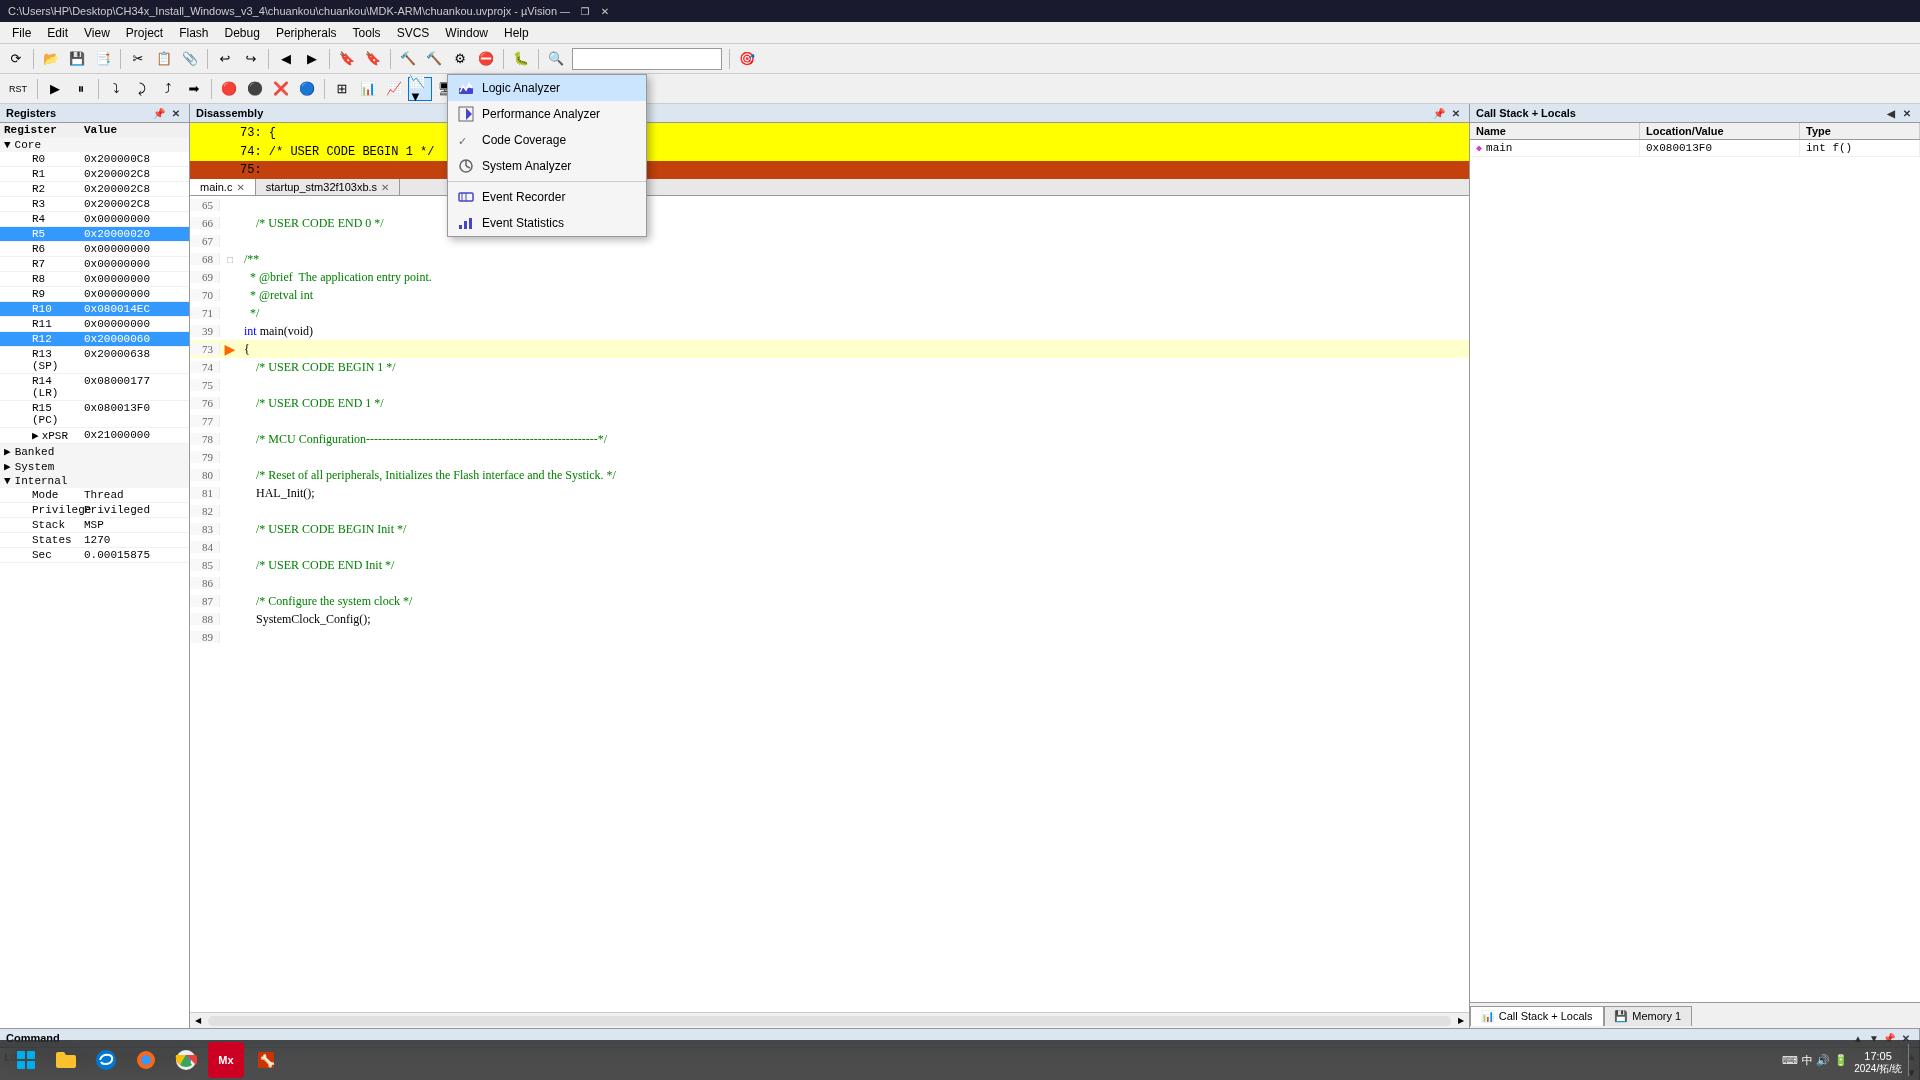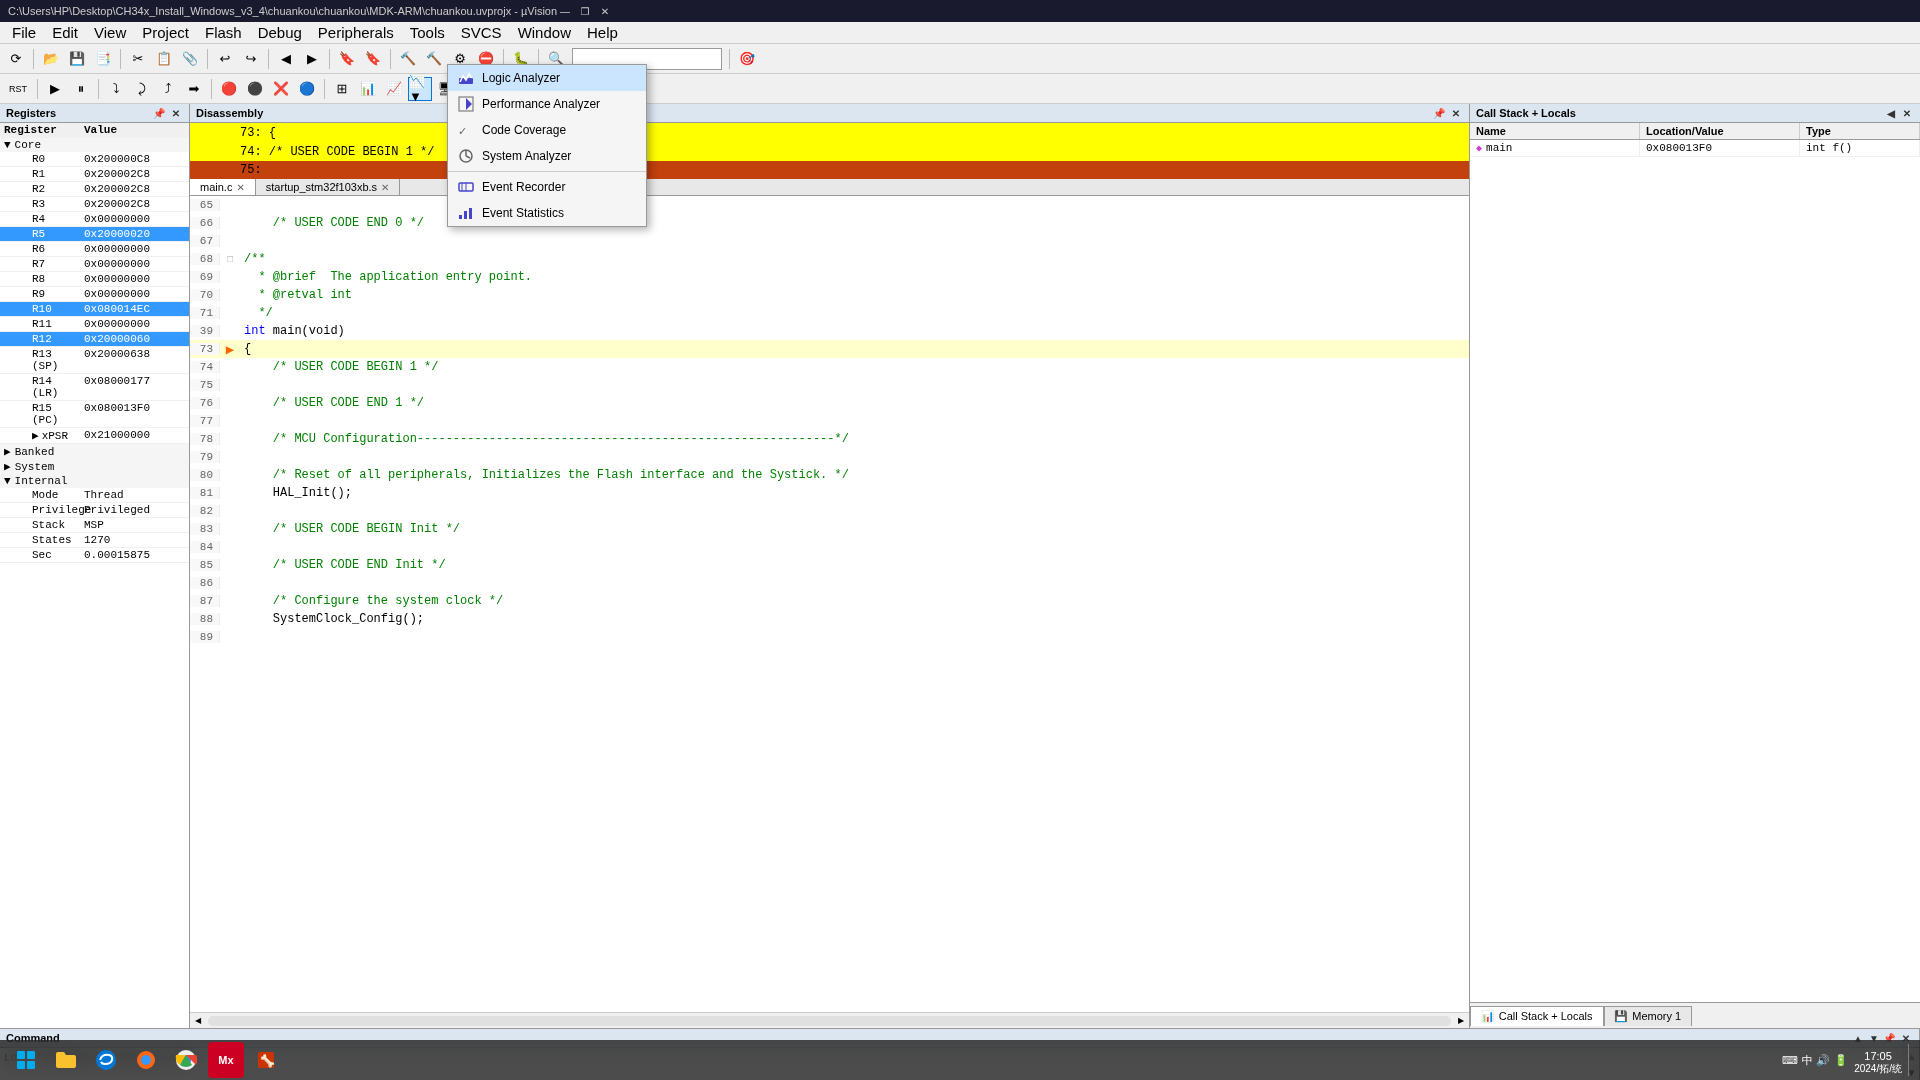--- a/index.html
+++ b/index.html
@@ -5,21 +5,21 @@
     * { margin: 0; padding: 0; box-sizing: border-box; }
     body { width: 1920px; height: 1080px; overflow: hidden; font-family: 'Segoe UI', Arial, sans-serif; font-size: 12px; background: #f0f0f0; }
 
     
     #title-bar { background: #1a1a2e; color: #fff; height: 22px; display: flex; align-items: center; padding: 0 8px; font-size: 11px; }
     #title-bar .win-controls { display: flex; gap: 4px; }
     #title-bar .win-btn { width: 16px; height: 16px; display: flex; align-items: center; justify-content: center; cursor: pointer; font-size: 10px; color: #ccc; }
 
     
     #menu-bar { background: #f0f0f0; height: 22px; display: flex; align-items: center; border-bottom: 1px solid #ccc; padding: 0 4px; }
-    .menu-item { padding: 2px 8px; cursor: pointer; font-size: 15px; }
+    .menu-item { padding: 2px 8px; cursor: pointer; font-size: 12px; }
 
     
     #toolbar { background: #f0f0f0; height: 30px; border-bottom: 1px solid #ccc; display: flex; align-items: center; padding: 0 4px; gap: 2px; }
     .tb-btn { width: 24px; height: 24px; display: flex; align-items: center; justify-content: center; border: 1px solid transparent; cursor: pointer; font-size: 13px; }
     .tb-sep { width: 1px; height: 20px; background: #bbb; margin: 0 3px; }
 
     
     #toolbar2 { background: #f0f0f0; height: 30px; border-bottom: 1px solid #ccc; display: flex; align-items: center; padding: 0 4px; gap: 2px; }
 
     
@@ -35,21 +35,21 @@
     .reg-name { width: 80px; }
     .reg-value { flex: 1; }
     .reg-indent2 { padding-left: 28px; }
 
     
     #disassembly-panel { flex: 1; display: flex; flex-direction: column; background: #fff; border-right: 1px solid #999; }
     #disassembly-header { background: #dce6f1; padding: 2px 6px; font-size: 11px; font-weight: bold; border-bottom: 1px solid #999; display: flex; align-items: center; justify-content: space-between; }
     #code-tabs { display: flex; background: #e8e8e8; border-bottom: 1px solid #999; }
     .code-tab { padding: 2px 10px; border-right: 1px solid #999; cursor: pointer; font-size: 11px; display: flex; align-items: center; gap: 4px; }
     .code-tab .close-x { color: #666; font-size: 10px; }
-    #code-area { flex: 1; overflow-y: auto; font-family: Liberation Mono, monospace; font-size: 12px; }
+    #code-area { flex: 1; overflow-y: auto; font-family: Liberation Serif, serif; font-size: 12px; }
     .code-row { display: flex; align-items: center; min-height: 18px; }
     .code-row.current-line { background: #ffffcc; }
     .line-gutter { width: 30px; text-align: right; padding-right: 6px; color: #666; font-size: 11px; background: #f8f8f8; border-right: 1px solid #eee; }
     .line-marker { width: 20px; display: flex; align-items: center; justify-content: center; }
     .line-content { flex: 1; padding-left: 4px; white-space: pre; }
     .green-text { color: #008000; }
     .blue-text { color: #0000ff; }
 
     
     #right-panel { width: 450px; display: flex; flex-direction: column; background: #fff; }
@@ -63,21 +63,21 @@
     
     #bottom-area { display: flex; height: 130px; border-top: 1px solid #999; }
     #command-panel { flex: 1; display: flex; flex-direction: column; border-right: 1px solid #999; }
     #command-header { background: #dce6f1; padding: 2px 6px; font-size: 11px; font-weight: bold; border-bottom: 1px solid #999; display: flex; align-items: center; justify-content: space-between; }
     #command-body { flex: 1; overflow-y: auto; font-family: 'Courier New', monospace; font-size: 11px; padding: 4px; background: #fff; }
     #command-scrollbar { width: 16px; background: #f0f0f0; border-left: 1px solid #ccc; }
     .btm-tab { padding: 3px 10px; border: 1px solid #999; border-bottom: none; cursor: pointer; font-size: 11px; background: #e8e8e8; display: flex; align-items: center; gap: 4px; }
     .btm-tab.active { background: #fff; }
 
     
-    #dropdown-overlay { position: absolute; top: 64px; left: 447px; z-index: 1000; }
+    #dropdown-overlay { position: absolute; top: 74px; left: 447px; z-index: 1000; }
     .dropdown-menu { background: #f5f5f5; border: 1px solid #999; box-shadow: 3px 3px 8px rgba(0,0,0,0.3); min-width: 200px; }
     .dropdown-item { display: flex; align-items: center; padding: 5px 10px; cursor: pointer; font-size: 12px; gap: 8px; }
     .dropdown-item.active { background: #cce5ff; }
     .dropdown-icon { width: 16px; height: 16px; display: flex; align-items: center; justify-content: center; font-size: 12px; }
     .dropdown-sep { height: 1px; background: #ccc; margin: 2px 0; }
 
     
     .exec-arrow { color: #ff6600; font-size: 14px; }
 
     

